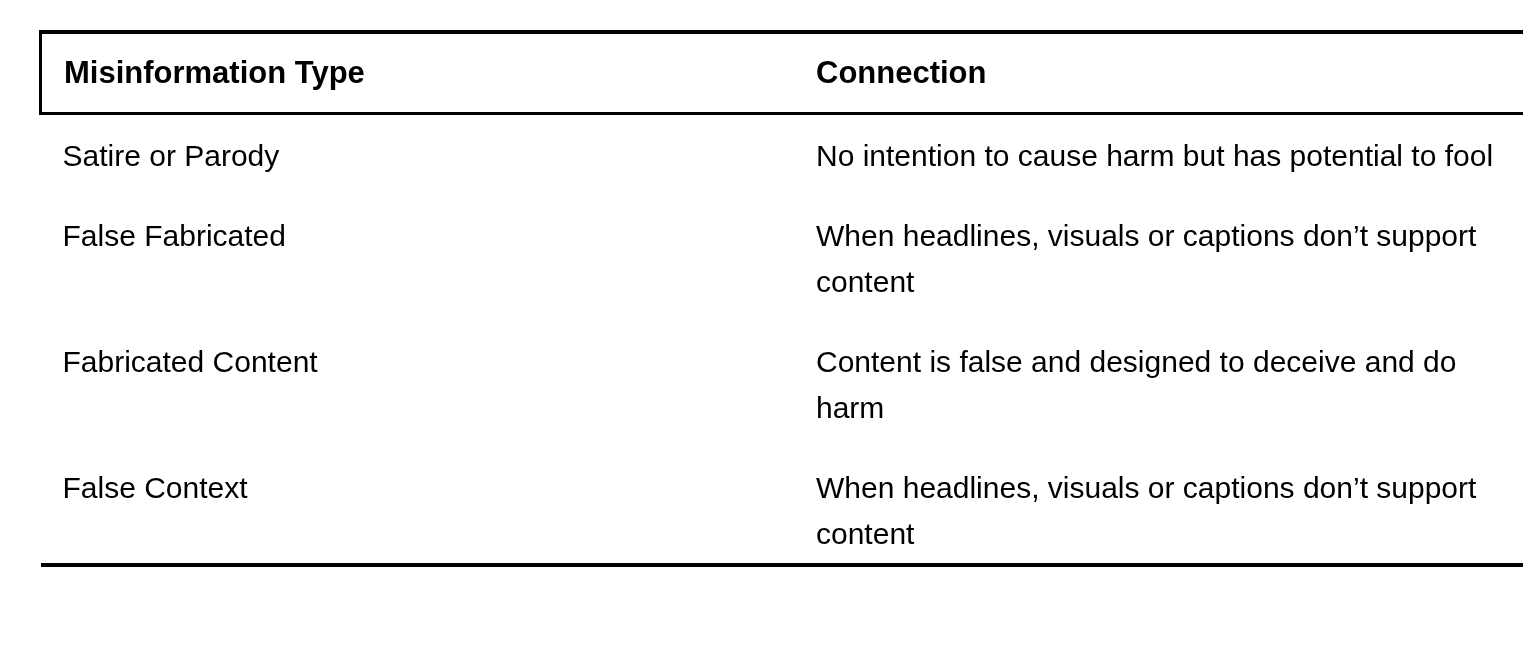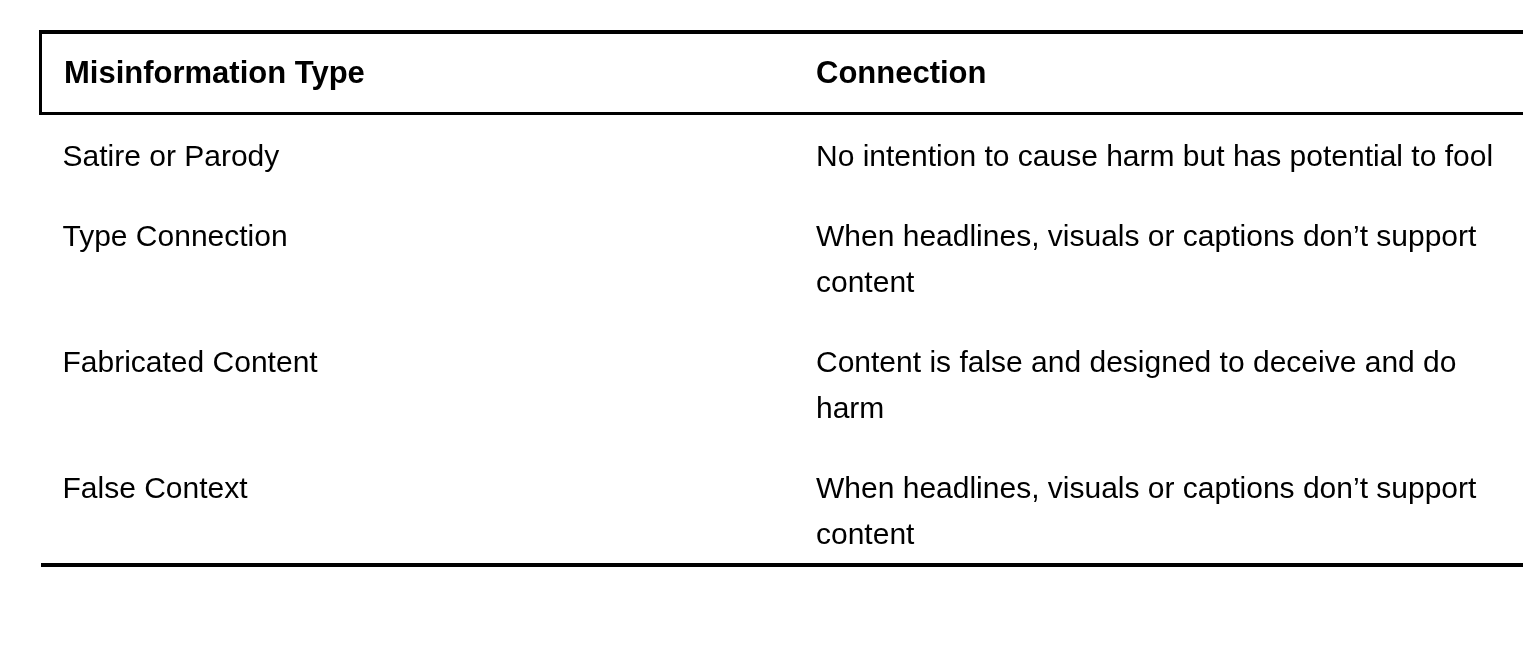--- a/index.html
+++ b/index.html
@@ -54,21 +54,21 @@
         <th>Misinformation Type</th>
         <th>Connection</th>
       </tr>
     </thead>
     <tbody>
       <tr>
         <td>Satire or Parody</td>
         <td>No intention to cause harm but has potential to fool</td>
       </tr>
       <tr>
-        <td>Type Connection</td>
+        <td>False Fabricated</td>
         <td>When headlines, visuals or captions don’t support content</td>
       </tr>
       <tr>
         <td>Fabricated Content</td>
         <td>Content is false and designed to deceive and do harm</td>
       </tr>
       <tr>
         <td>False Context</td>
         <td>When headlines, visuals or captions don’t support content</td>
       </tr>

